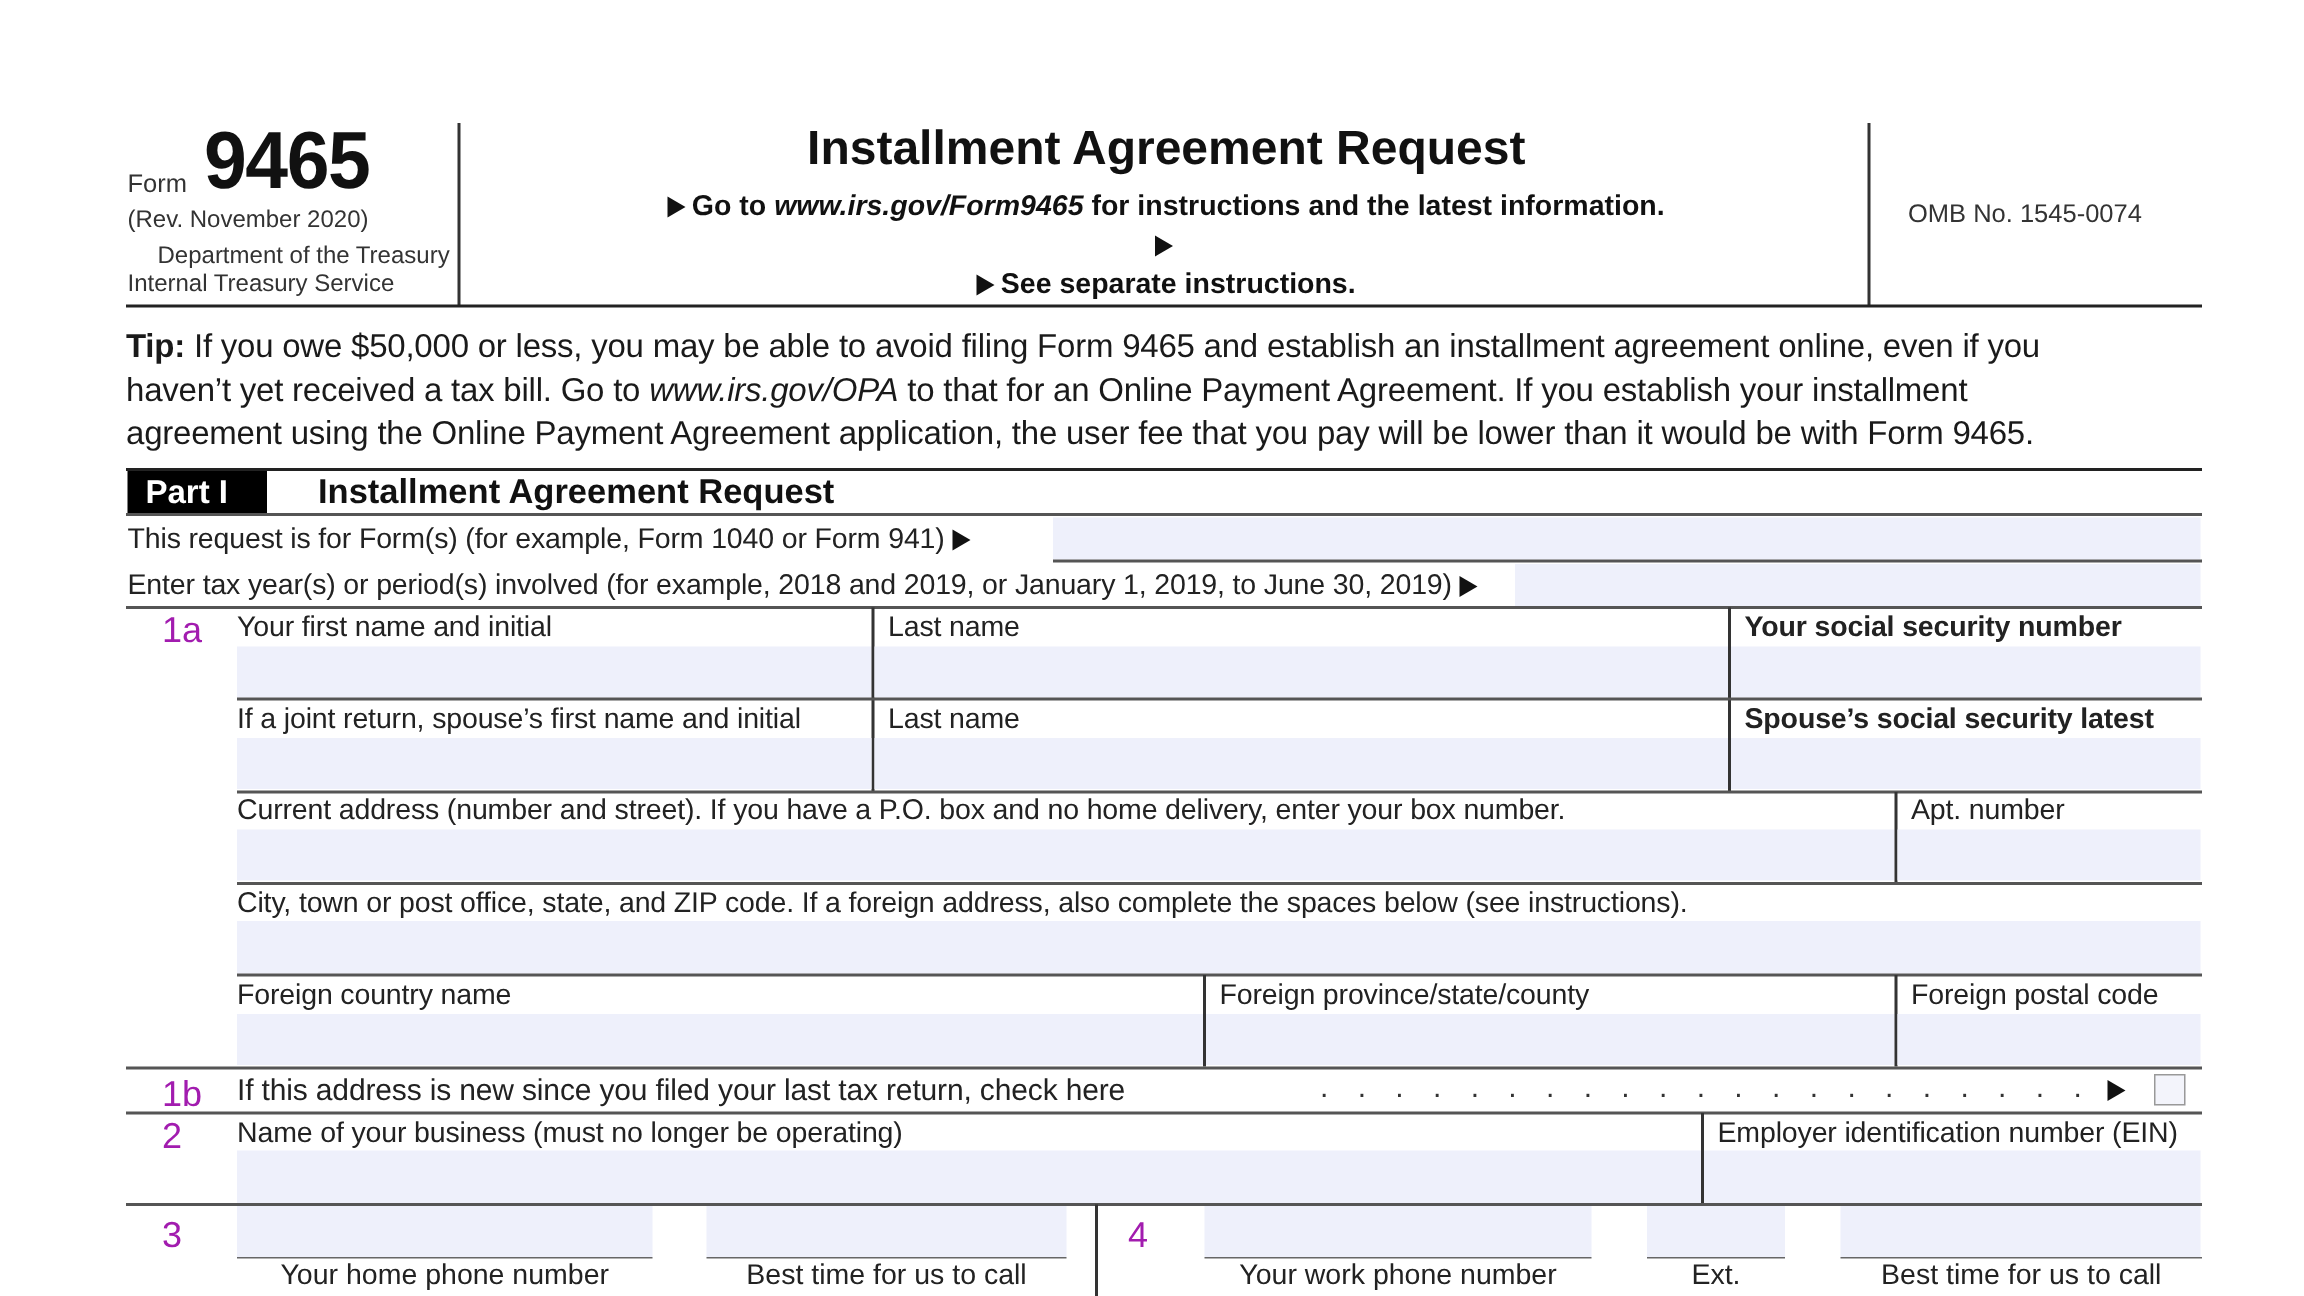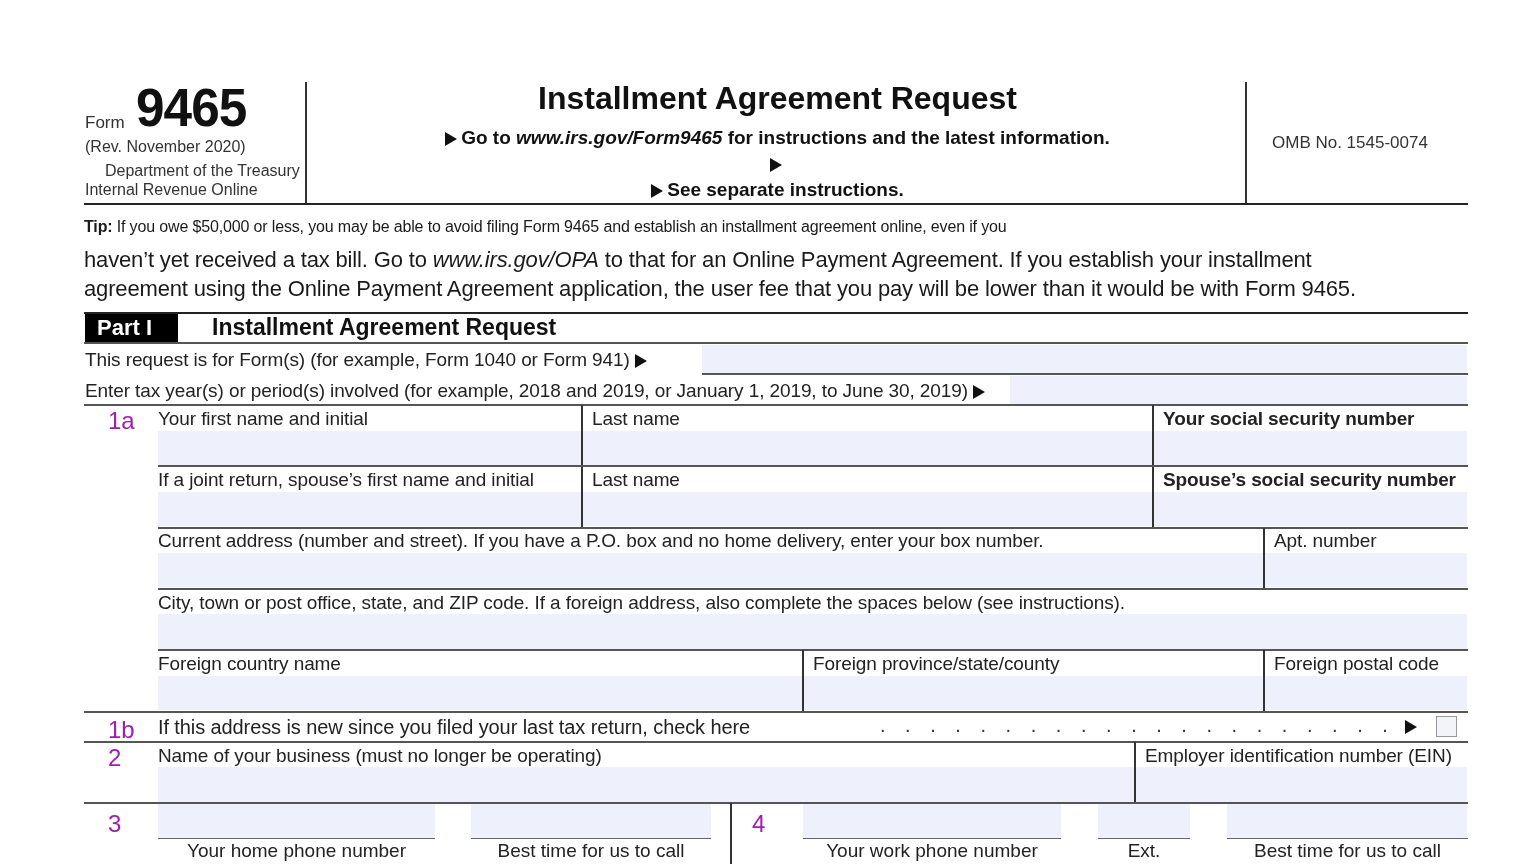--- a/index.html
+++ b/index.html
@@ -18,21 +18,21 @@
   .tri { display: inline-block; width: 0; height: 0; border-top: 7px solid transparent; border-bottom: 7px solid transparent; border-left: 12px solid #111; vertical-align: middle; margin-right: 4px; }
 </style>
 </head>
 <body>
 
 <div>
   <span class="abs" style="left:85px;top:113px;font-size:17px;color:#333;">Form</span>
   <span class="abs" style="left:136px;top:76px;font-size:54px;font-weight:bold;color:#111;letter-spacing:-1px;transform:scaleX(0.95);transform-origin:left;">9465</span>
   <span class="abs" style="left:85px;top:138px;font-size:16px;color:#333;">(Rev. November 2020)</span>
   <span class="abs" style="left:85px;top:162px;font-size:16px;color:#333;margin-left:20px;">Department of the Treasury</span>
-  <span class="abs" style="left:85px;top:181px;font-size:16px;color:#333;">Internal Revenue Online</span>
+  <span class="abs" style="left:85px;top:181px;font-size:16px;color:#333;">Internal Treasury Service</span>
 
   <div class="vline" style="left:305px;top:82px;height:122px;"></div>
 
   <div class="abs" style="left:310px;top:80px;width:935px;text-align:center;font-size:32px;font-weight:bold;color:#111;">Installment Agreement Request</div>
 
   <div class="abs" style="left:310px;top:127px;width:935px;text-align:center;font-size:19px;font-weight:bold;color:#111;">
     <span class="tri"></span><span>Go to </span><i>www.irs.gov/Form9465</i><span> for instructions and the latest information.</span>
   </div>
   <div class="abs" style="left:310px;top:153px;width:935px;text-align:center;font-size:19px;font-weight:bold;color:#111;">
     <span class="tri"></span>
@@ -41,21 +41,21 @@
     <span class="tri"></span><span>See separate instructions.</span>
   </div>
 
   <div class="vline" style="left:1245px;top:82px;height:122px;"></div>
   <span class="abs" style="left:1272px;top:133px;font-size:17px;color:#333;">OMB No. 1545-0074</span>
 
   <div class="hline thick" style="left:84px;top:203px;width:1384px;"></div>
 </div>
 
 <div>
-  <div class="abs" style="left:84px;top:218px;width:1384px;font-size:16px;color:#1a1a1a;white-space:nowrap;letter-spacing:-0.15px;">
+  <div class="abs" style="left:84px;top:218px;width:1384px;font-size:22px;color:#1a1a1a;white-space:nowrap;letter-spacing:-0.15px;">
     <b>Tip:</b><span> If you owe $50,000 or less, you may be able to avoid filing Form 9465 and establish an installment agreement online, even if you</span>
   </div>
   <div class="abs" style="left:84px;top:247px;width:1384px;font-size:22px;color:#1a1a1a;white-space:nowrap;letter-spacing:-0.15px;">
     <span>haven’t yet received a tax bill. Go to </span><i>www.irs.gov/OPA</i><span> to that for an Online Payment Agreement. If you establish your installment</span>
   </div>
   <div class="abs" style="left:84px;top:276px;width:1384px;font-size:22px;color:#1a1a1a;white-space:nowrap;letter-spacing:-0.15px;">agreement using the Online Payment Agreement application, the user fee that you pay will be lower than it would be with Form 9465.</div>
 </div>
 
 <div class="hline thick" style="left:84px;top:312px;width:1384px;"></div>
 <div class="abs" style="left:85px;top:314px;width:93px;height:28px;background:#000;color:#fff;font-size:22px;font-weight:bold;padding-left:12px;line-height:28px;">Part I</div>
@@ -79,21 +79,21 @@
 <input class="field" style="left: 583px; top: 431px; width: 569px; height: 34px;" value="">
 <div class="vline" style="left:1152px;top:405px;height:123px;"></div>
 <span class="lbl b" style="left:1163px;top:408px;">Your social security number</span>
 <input class="field" style="left: 1154px; top: 431px; width: 313px; height: 34px;" value="">
 <div class="hline" style="left:158px;top:465px;width:1310px;"></div>
 
 <span class="lbl" style="left:158px;top:469px;">If a joint return, spouse’s first name and initial</span>
 <input class="field" style="left: 158px; top: 492px; width: 423px; height: 34px;" value="">
 <span class="lbl" style="left:592px;top:469px;">Last name</span>
 <input class="field" style="left: 583px; top: 492px; width: 569px; height: 34px;" value="">
-<span class="lbl b" style="left:1163px;top:469px;">Spouse’s social security number</span>
+<span class="lbl b" style="left:1163px;top:469px;">Spouse’s social security latest</span>
 <input class="field" style="left: 1154px; top: 492px; width: 313px; height: 34px;" value="">
 <div class="hline" style="left:158px;top:527px;width:1310px;"></div>
 
 <span class="lbl" style="left:158px;top:530px;">Current address (number and street). If you have a P.O. box and no home delivery, enter your box number.</span>
 <input class="field" style="left: 158px; top: 553px; width: 1105px; height: 34px;" value="">
 <div class="vline" style="left:1263px;top:528px;height:61px;"></div>
 <span class="lbl" style="left:1274px;top:530px;">Apt. number</span>
 <input class="field" style="left: 1265px; top: 553px; width: 202px; height: 34px;" value="">
 <div class="hline" style="left:158px;top:588px;width:1310px;"></div>
 

